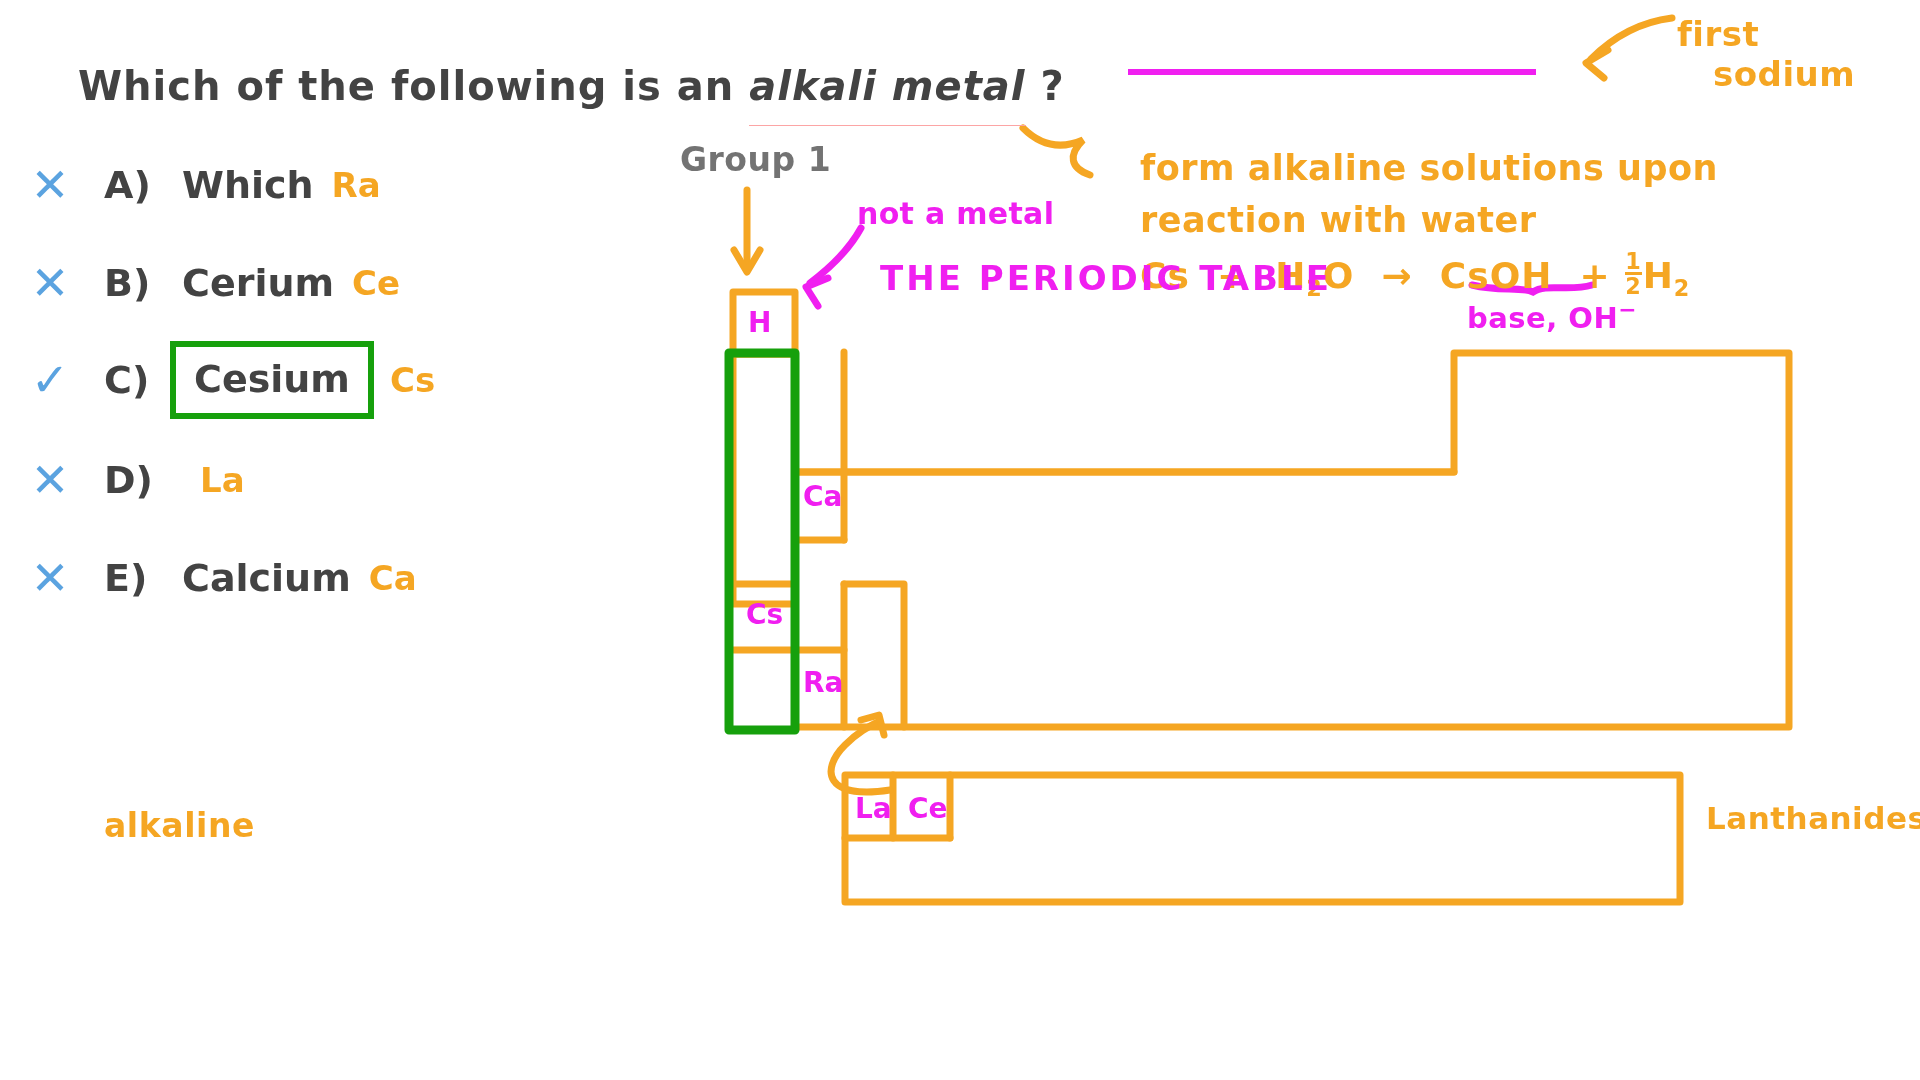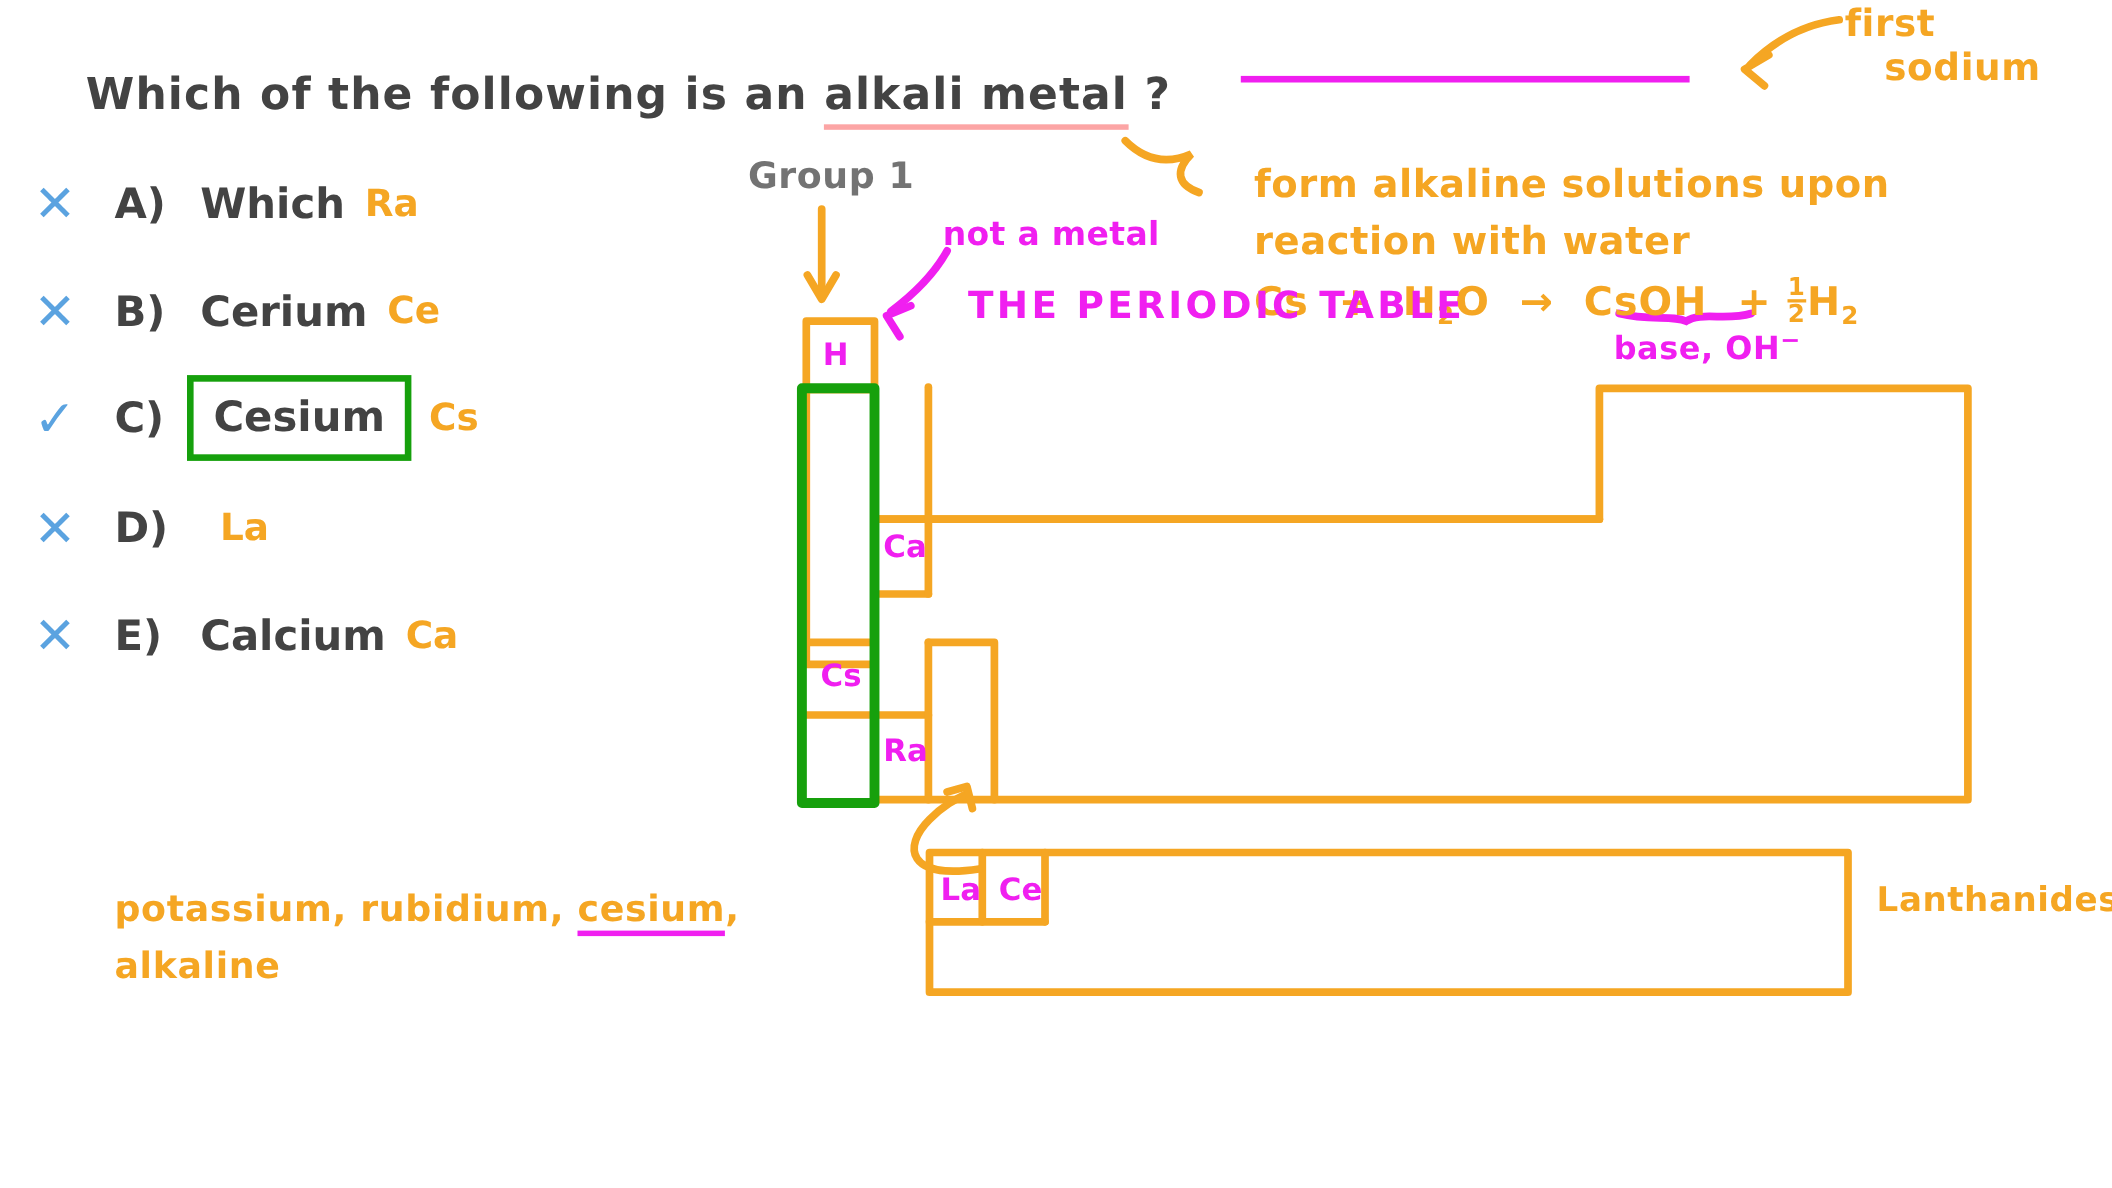--- a/index.html
+++ b/index.html
@@ -28,22 +28,23 @@
 
   
   #question {
     left: 78px;
     top: 63px;
     font-size: 40px;
     font-weight: 600;
     letter-spacing: 1px;
   }
   #question .u-orange {
-    border-bottom: 5px solid #fca5a5;
-    padding-bottom: 4px;
+    border-bottom: 1px solid #fca5a5;
+    padding-bottom: 16px;
+    font-style: italic;
   }
 
   
   .option-row {
     position: absolute;
     left: 22px;
     display: flex;
     align-items: center;
     height: 60px;
   }
@@ -141,21 +142,21 @@
     top: 297px;
     font-size: 29px;
     font-weight: 700;
     color: #f01ff0;
     letter-spacing: 0.5px;
   }
   #base-label sup { font-size: 0.75em; }
 
   #first-column {
     left: 1677px;
-    top: 2px;
+    top: 14px;
     font-size: 34px;
     font-weight: 700;
     color: #f5a623;
     line-height: 40px;
   }
   #first-column .l2 { padding-left: 36px; }
 
   #not-a-metal {
     left: 857px;
     top: 196px;
@@ -334,15 +335,14 @@
 <div class="hand" id="lanthanides-label">Lanthanides</div>
 
 <div class="cell-sym" style="left:748px; top:306px;">H</div>
 <div class="cell-sym" style="left:803px; top:480px;">Ca</div>
 <div class="cell-sym" style="left:746px; top:598px;">Cs</div>
 <div class="cell-sym" style="left:803px; top:666px;">Ra</div>
 <div class="cell-sym" style="left:855px; top:792px;">La</div>
 <div class="cell-sym" style="left:908px; top:792px;">Ce</div>
 
 <div id="alkali-list">
-  <div class="l2"><span>potassium, rubidium, </span><span class="u-magenta">cesium</span><span>,</span></div>
   <div class="l3">alkaline</div>
 </div>
 
 </body></html>

